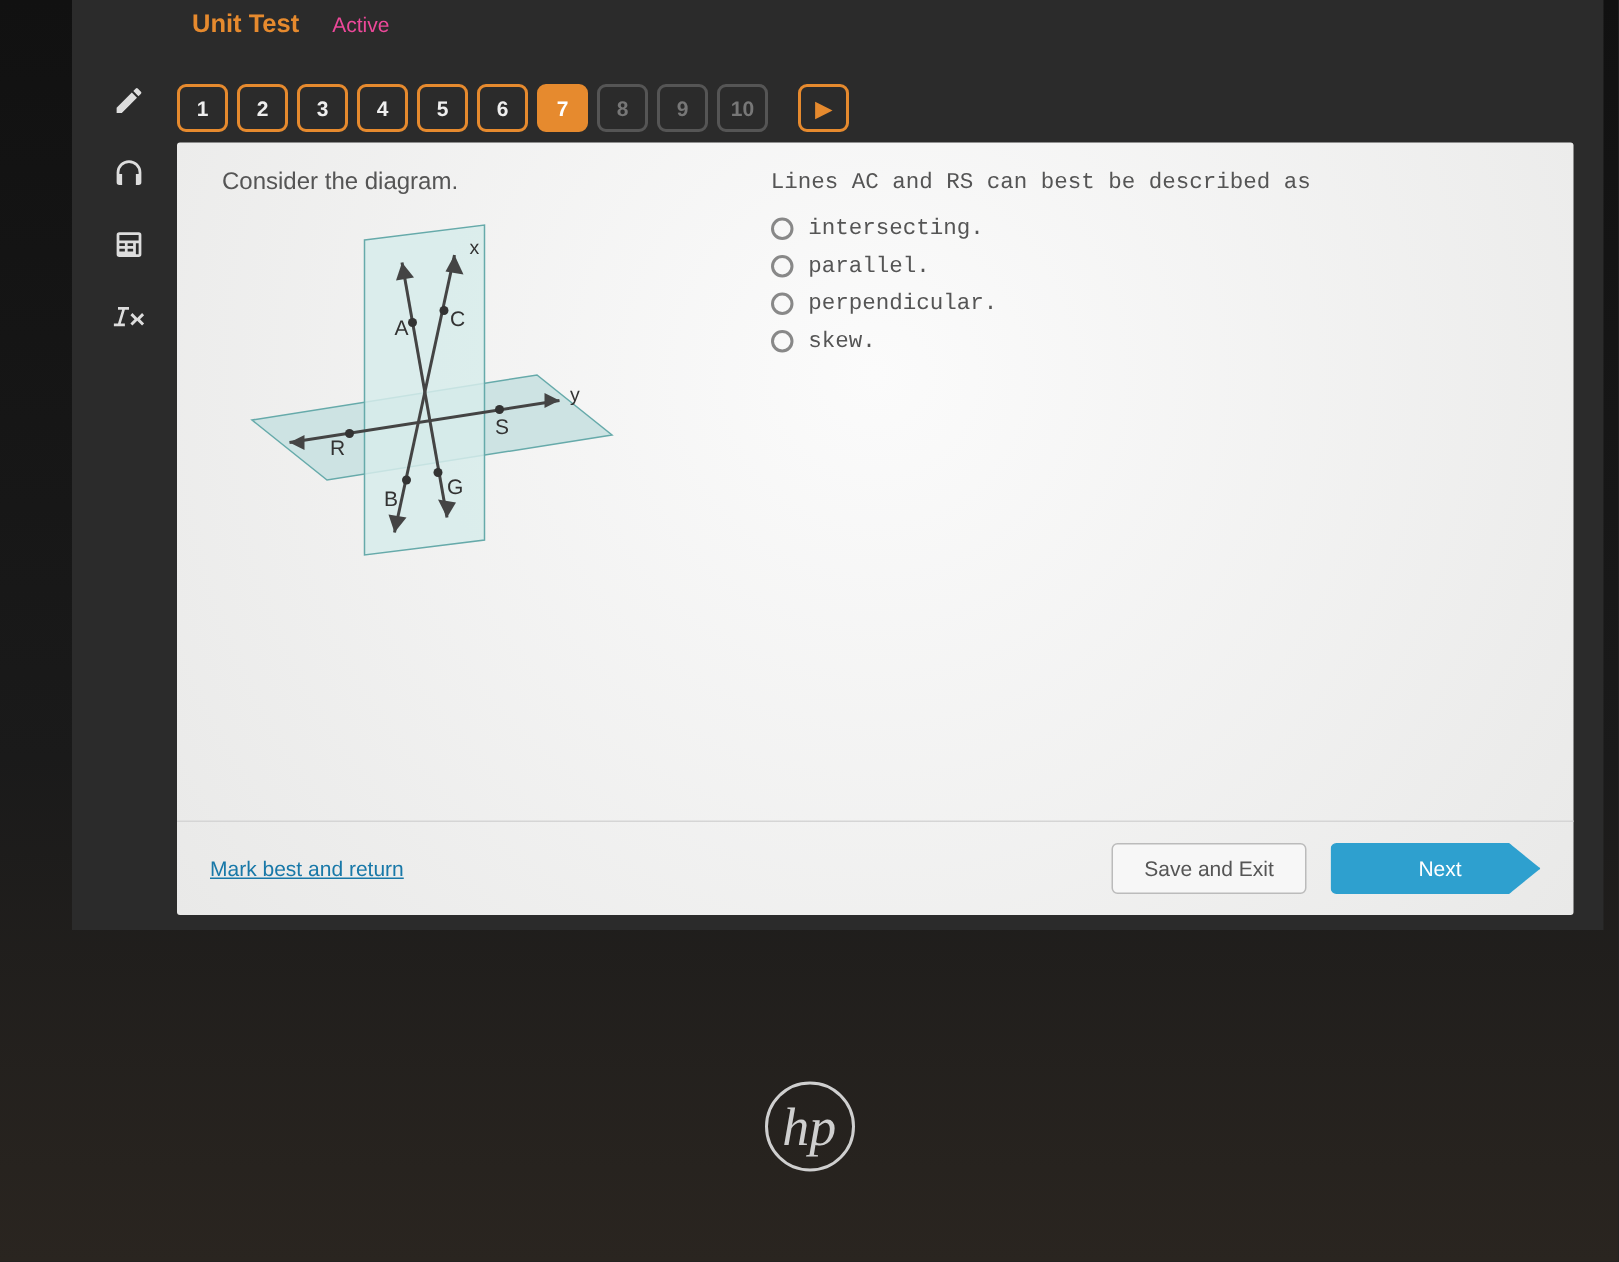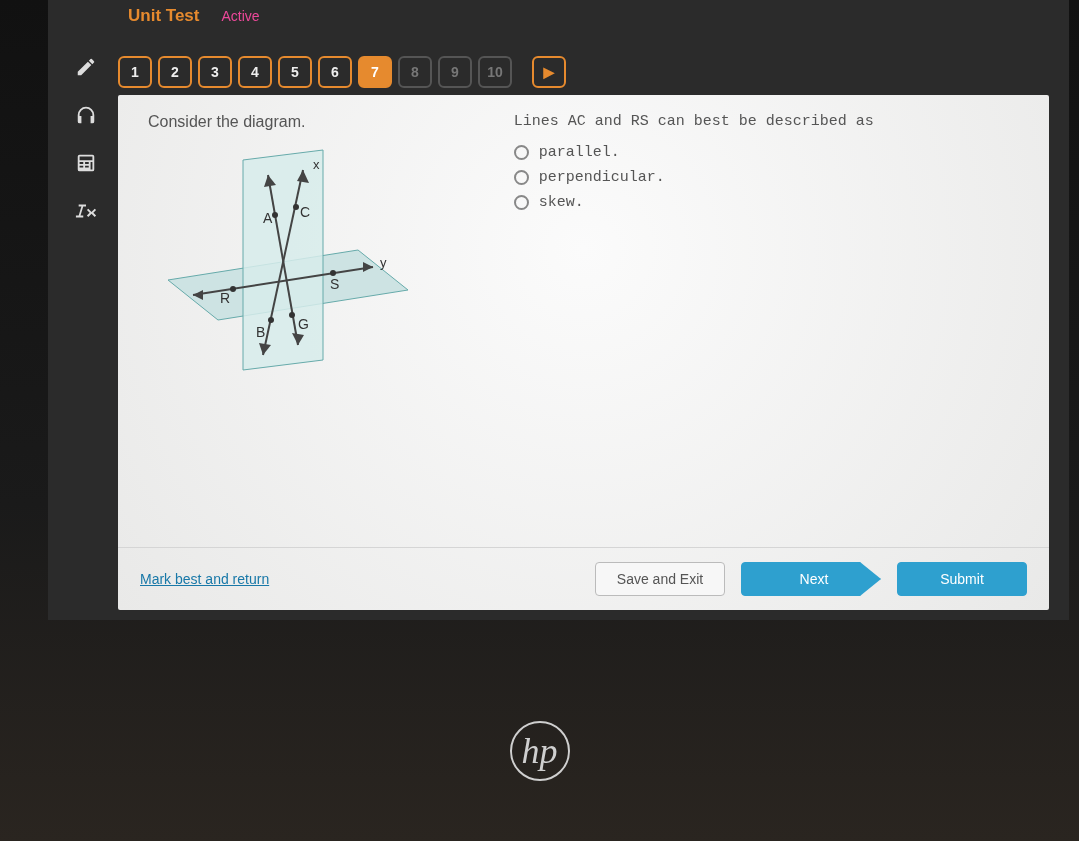--- a/index.html
+++ b/index.html
@@ -233,36 +233,39 @@
               <text x="108" y="192" font-size="14" fill="#333">B</text>
               <text x="150" y="184" font-size="14" fill="#333">G</text>
             </svg>
           </div>
         </div>
 
         <div class="right-col">
           <div class="q-stem">Lines AC and RS can best be described as</div>
           <div class="opt">
             <span class="radio"></span>
+            <span>intersecting.</span>
+          </div>
+          <div class="opt">
+            <span class="radio"></span>
             <span>parallel.</span>
           </div>
           <div class="opt">
             <span class="radio"></span>
             <span>perpendicular.</span>
           </div>
           <div class="opt">
             <span class="radio"></span>
             <span>skew.</span>
           </div>
         </div>
       </div>
 
       <div class="content-footer">
         <span class="mark-link">Mark best and return</span>
         <div class="btn">Save and Exit</div>
         <div class="btn primary next">Next</div>
-        <div class="btn primary">Submit</div>
       </div>
     </div>
   </div>
 
   <div class="hp-logo">hp</div>
 </div>
 
 </body></html>

